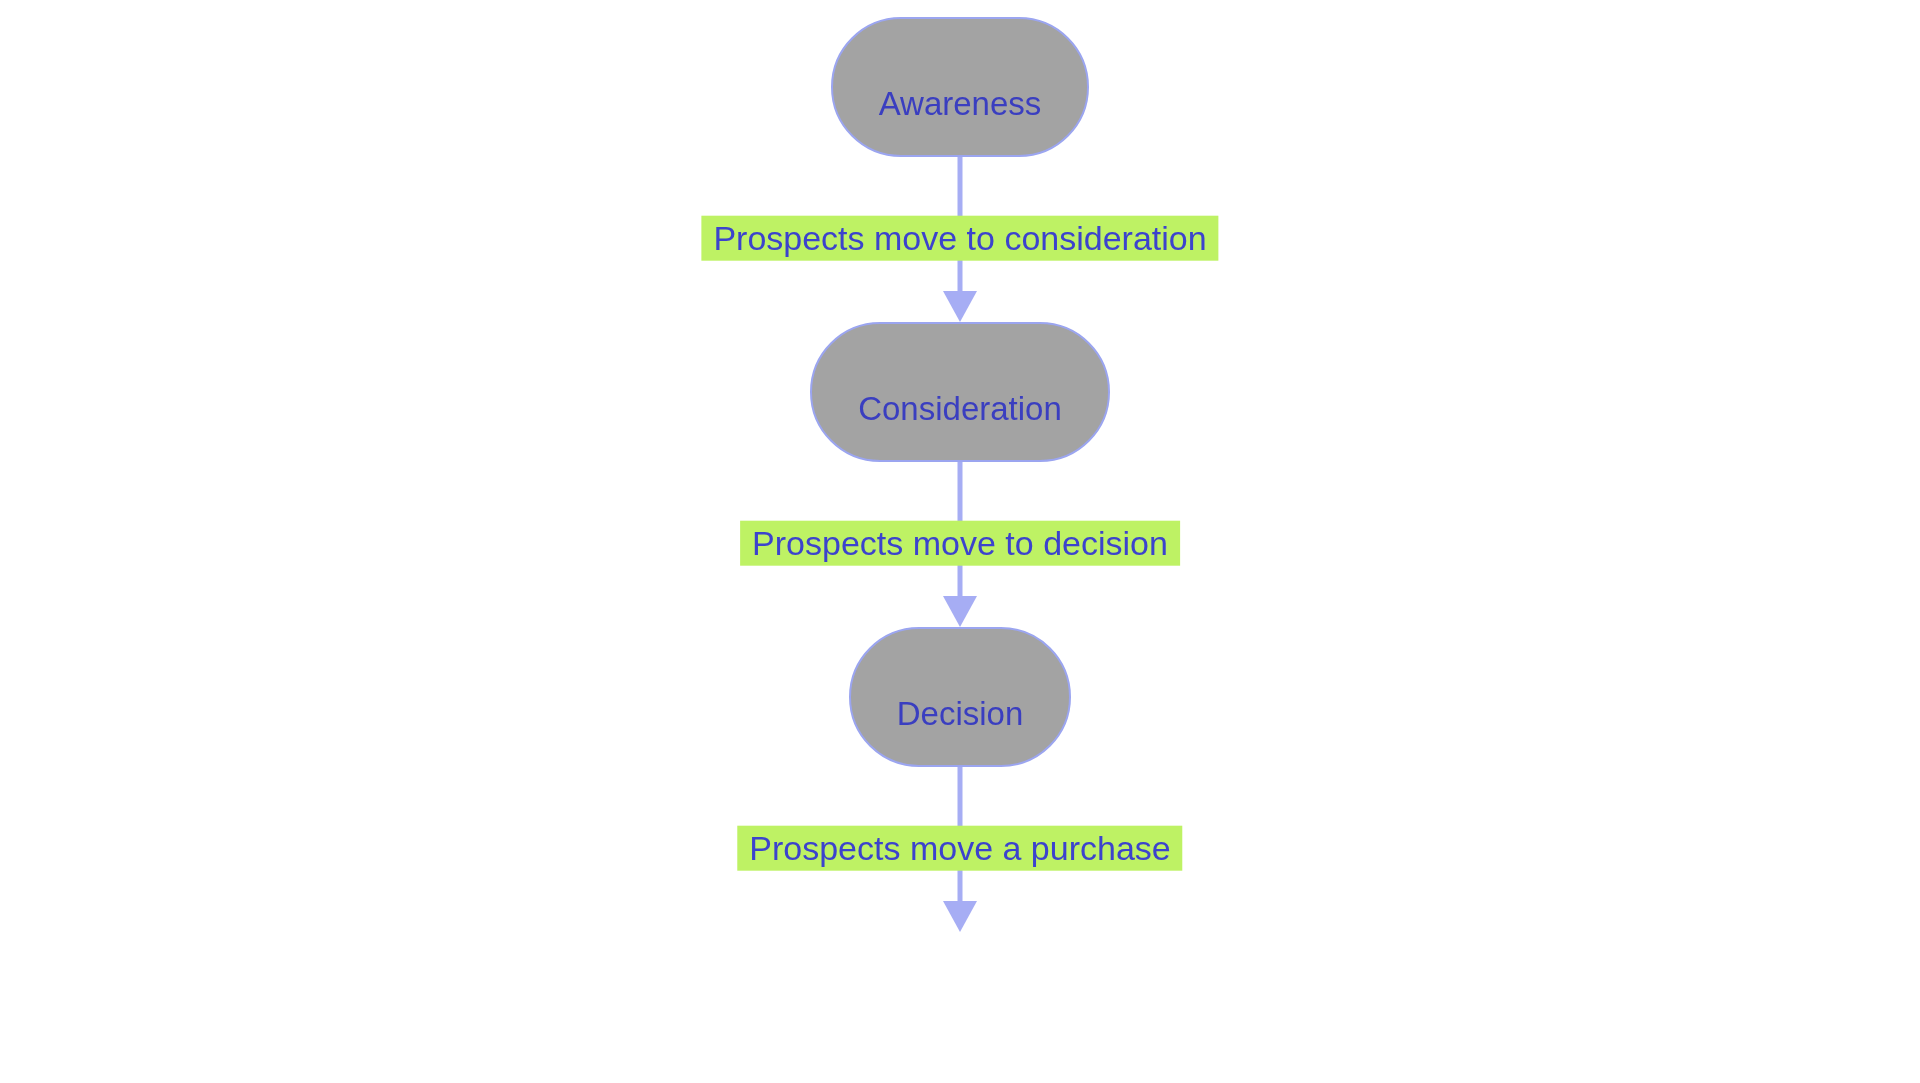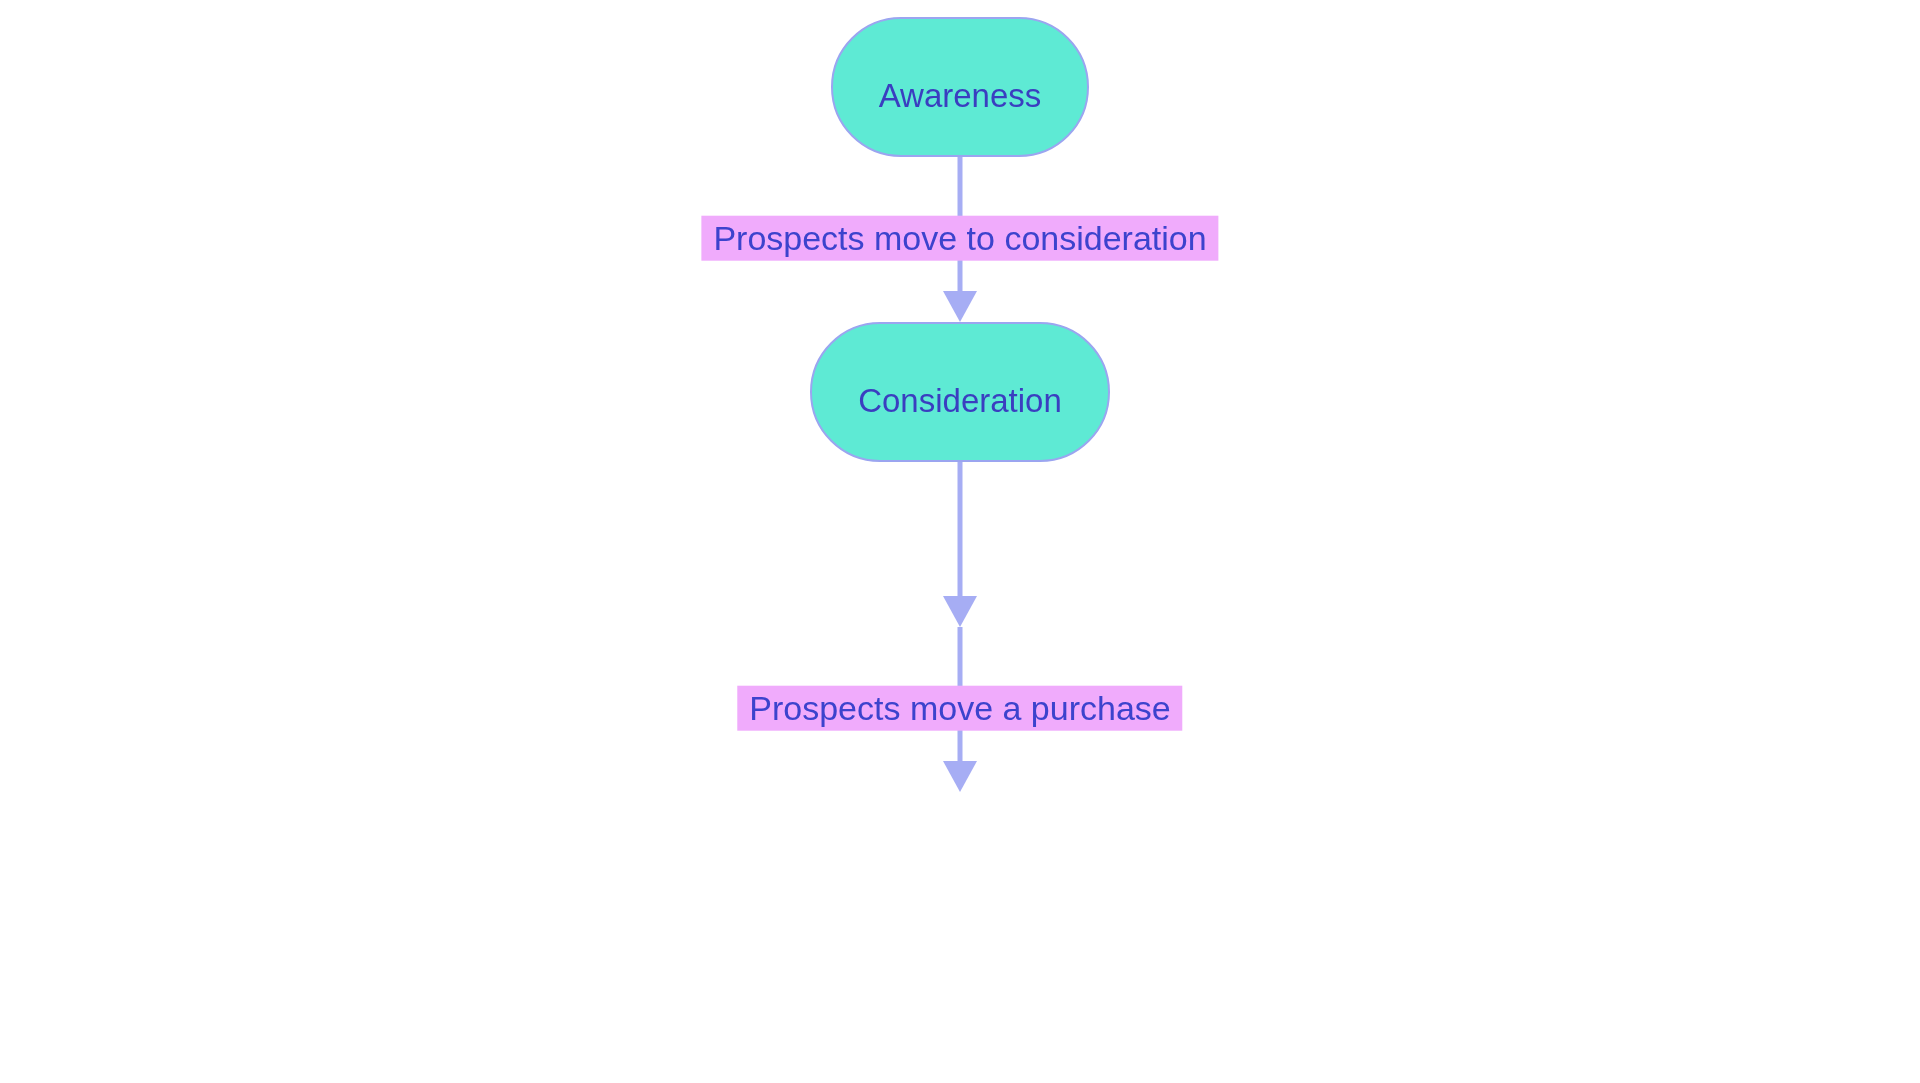--- a/index.html
+++ b/index.html
@@ -20,24 +20,24 @@
     left: 0;
     top: 17px;
     width: 100%;
     display: flex;
     flex-direction: column;
     align-items: center;
   }
   .node {
     height: 140px;
     line-height: 138px;
-    padding: 8px 46px;
+    padding: 16px 46px;
     min-width: 140px;
     box-sizing: border-box;
-    background: #5eead4;
+    background: #a3a3a3;
     border: 2.5px solid #9ba5f0;
     border-radius: 70px;
     color: #3a3ec0;
     font-size: 33px;
     text-align: center;
     white-space: nowrap;
     z-index: 2;
   }
   .connector {
     position: relative;
@@ -63,21 +63,21 @@
     height: 0;
     border-left: 17px solid transparent;
     border-right: 17px solid transparent;
     border-top: 31px solid #a6adf4;
   }
   .edge-label {
     position: absolute;
     left: 50%;
     top: 50%;
     transform: translate(-50%, -54%);
-    background: #f0abfc;
+    background: #bef264;
     padding: 3px 12px;
     color: #3c43cd;
     font-size: 34px;
     white-space: nowrap;
   }
 </style>
 </head>
 <body>
 
 <div class="canvas">
@@ -89,22 +89,24 @@
       <div class="edge-line"></div>
       <div class="arrowhead"></div>
       <div class="edge-label">Prospects move to consideration</div>
     </div>
 
     <div class="node">Consideration</div>
 
     <div class="connector">
       <div class="edge-line"></div>
       <div class="arrowhead"></div>
+      <div class="edge-label">Prospects move to decision</div>
     </div>
 
+    <div class="node">Decision</div>
 
     <div class="connector">
       <div class="edge-line"></div>
       <div class="arrowhead"></div>
       <div class="edge-label">Prospects move a purchase</div>
     </div>
 
 
   </div>
 </div>

